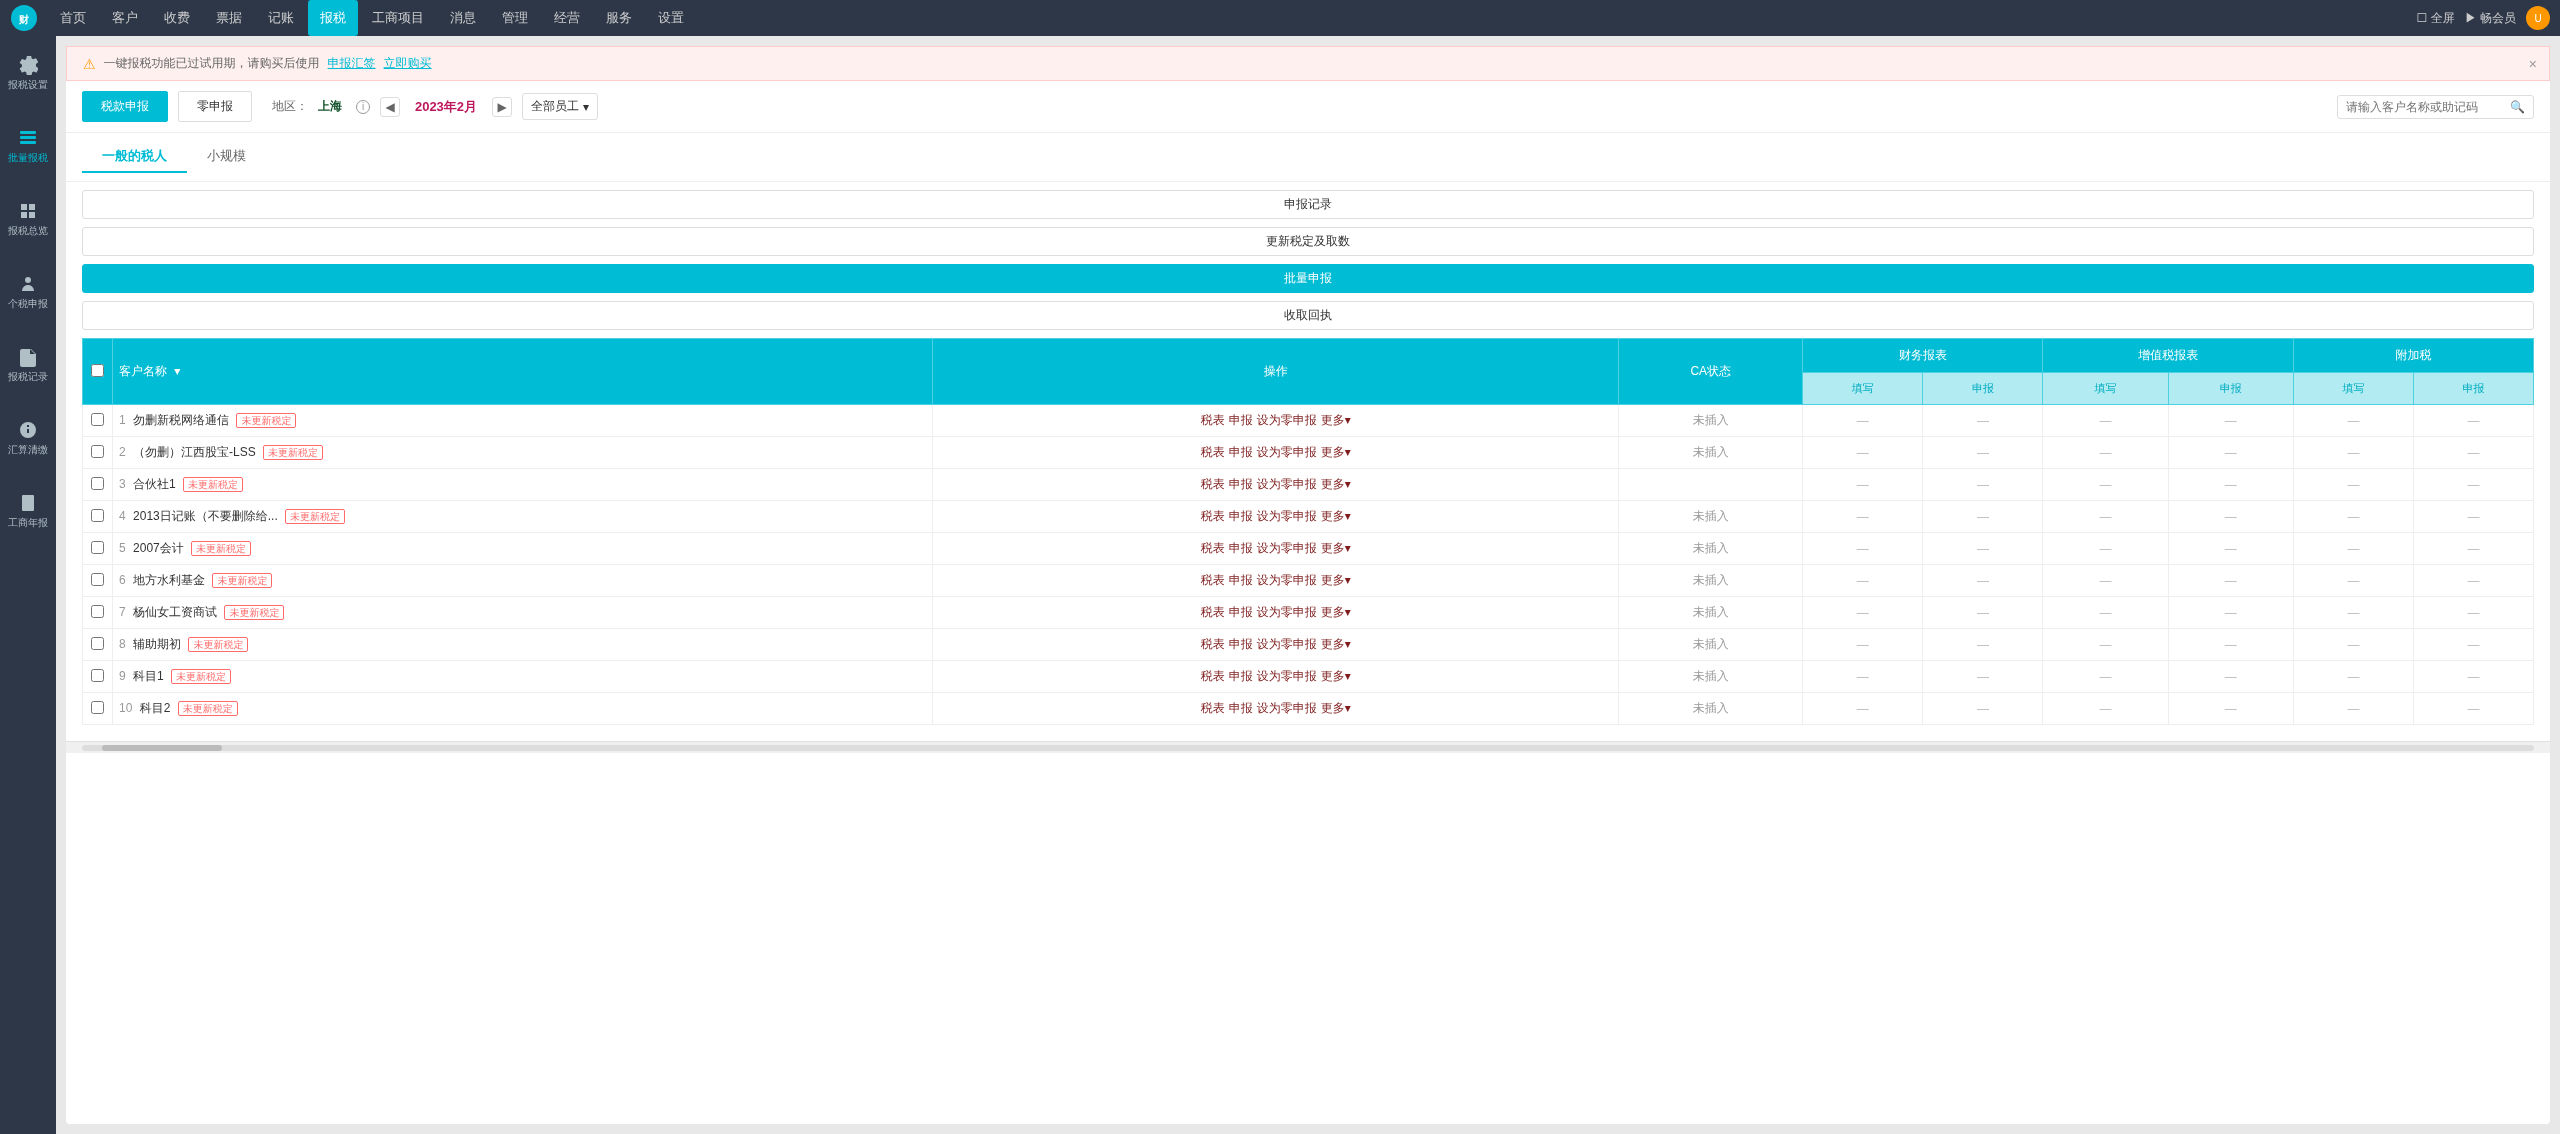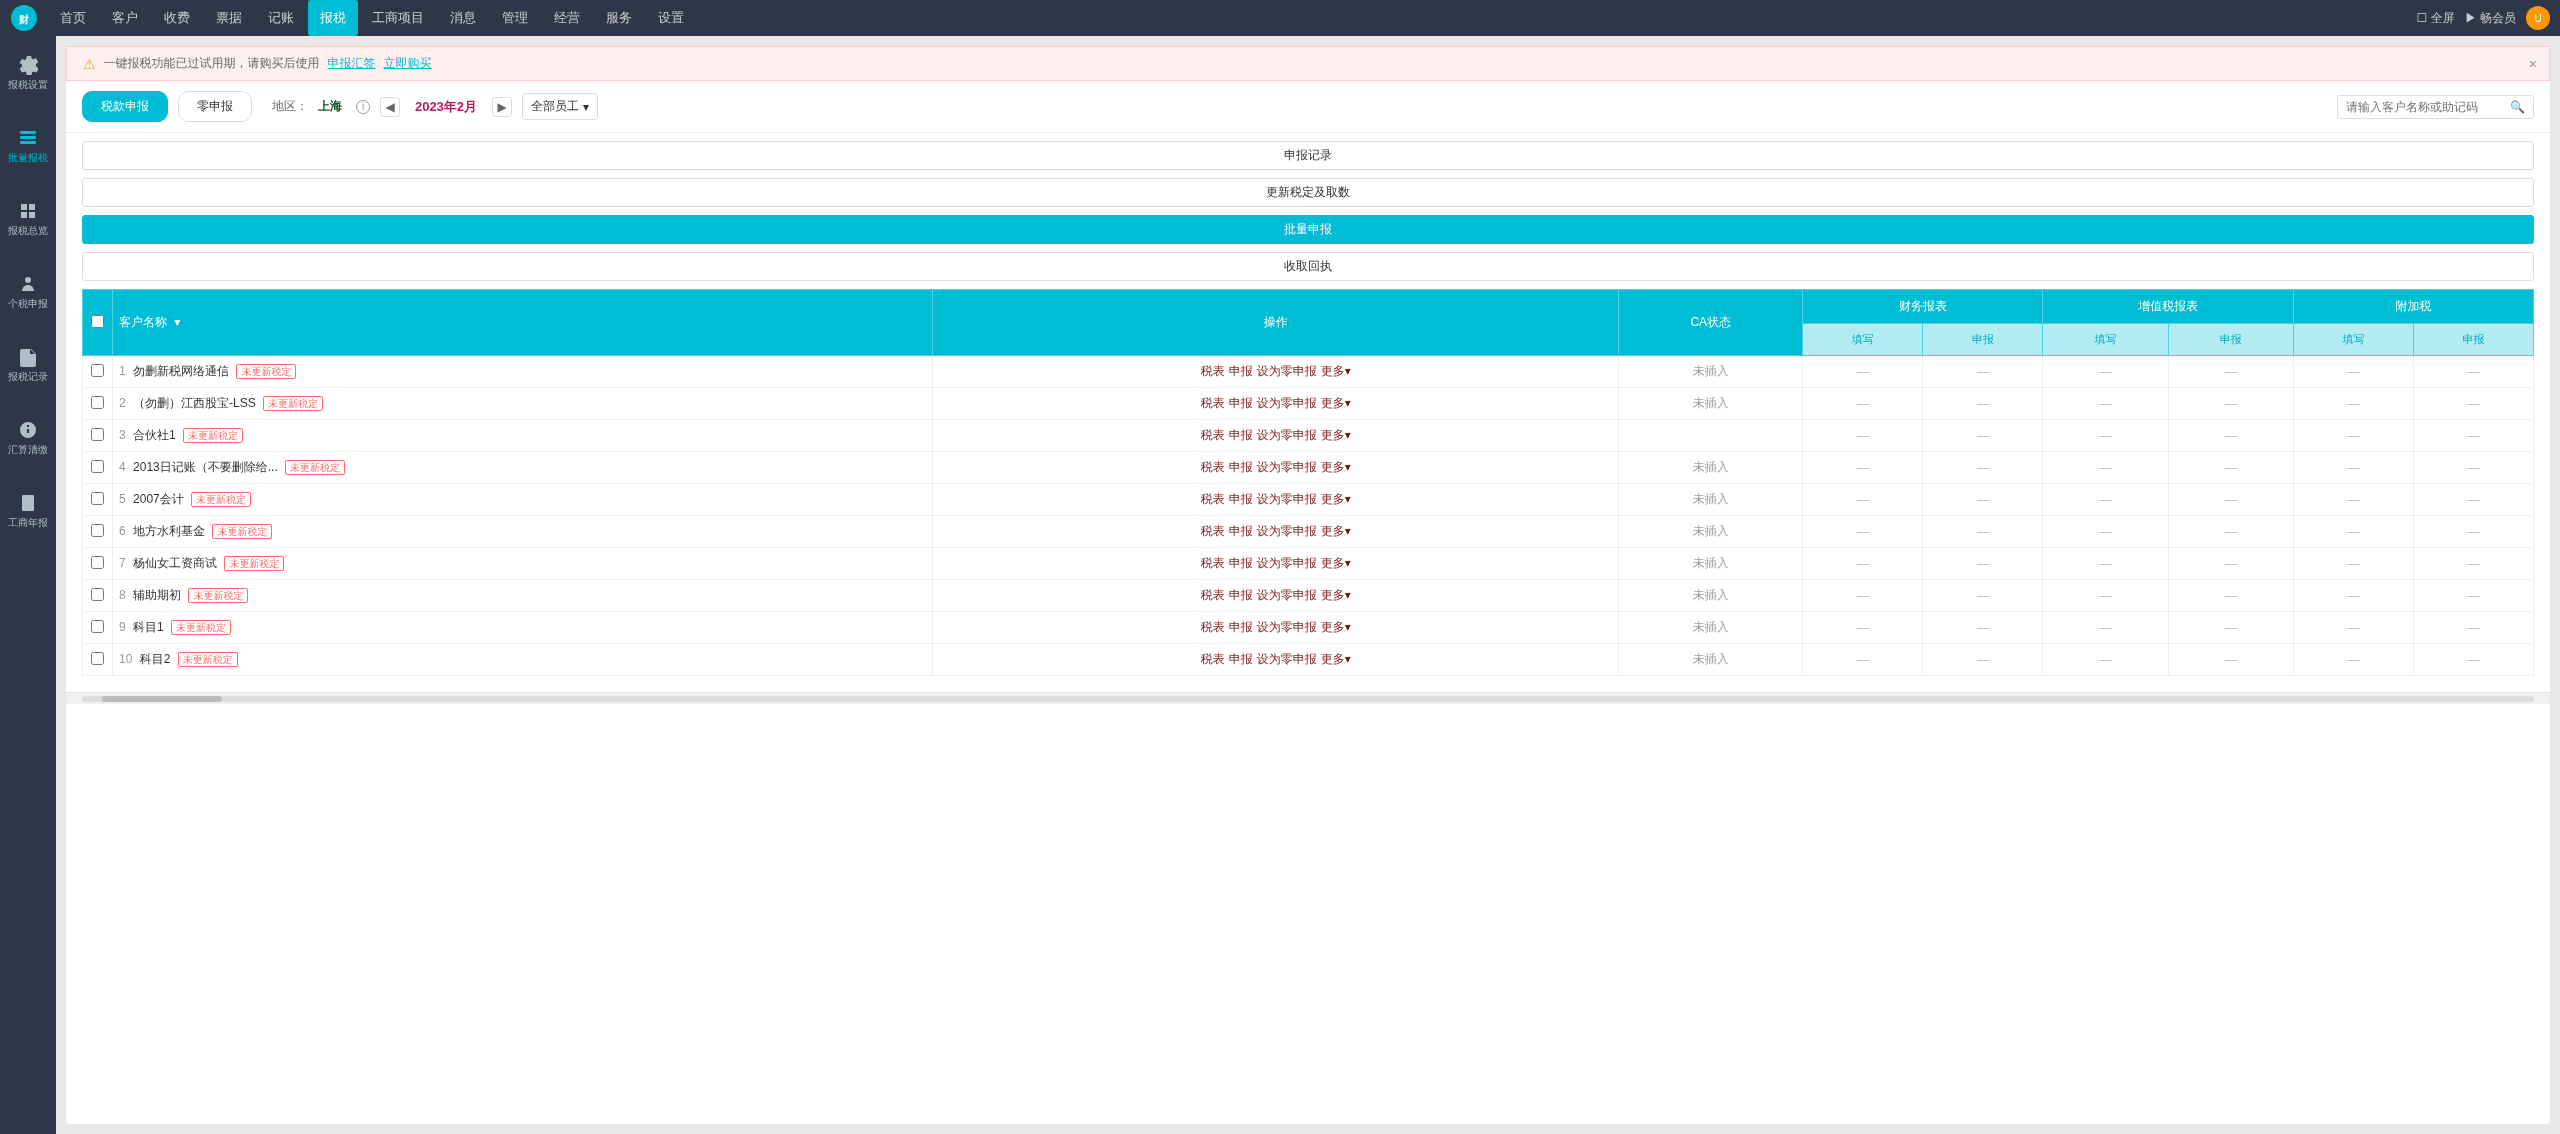--- a/index.html
+++ b/index.html
@@ -32,21 +32,21 @@
     .page-wrap { margin: 10px; background: #fff; border-radius: 4px; min-height: calc(100vh - 56px); }
 
     
     .notice-bar { background: #fff0f0; border: 1px solid #ffcccc; padding: 8px 16px; display: flex; align-items: center; gap: 8px; font-size: 12px; color: #666; position: relative; }
     .notice-bar .notice-icon { color: #ff9800; font-size: 14px; }
     .notice-bar a { color: #00bcd4; text-decoration: underline; cursor: pointer; }
     .notice-close { position: absolute; right: 12px; top: 50%; transform: translateY(-50%); cursor: pointer; color: #999; font-size: 14px; }
 
     
     .toolbar { padding: 10px 16px; display: flex; align-items: center; gap: 10px; border-bottom: 1px solid #eee; }
-    .tab-btn { padding: 6px 18px; border: 1px solid #ddd; background: #fff; border-radius: 10px; cursor: pointer; font-size: 12px; color: #333; }
+    .tab-btn { padding: 6px 18px; border: 1px solid #ddd; background: #fff; border-radius: 2px; cursor: pointer; font-size: 12px; color: #333; }
     .tab-btn.active { background: #00bcd4; color: #fff; border-color: #00bcd4; }
     .region-label { color: #666; margin-left: 10px; }
     .region-val { color: #14532d; font-weight: bold; }
     .date-nav { display: flex; align-items: center; gap: 6px; }
     .date-nav-btn { width: 20px; height: 20px; border: 1px solid #ddd; border-radius: 3px; display: flex; align-items: center; justify-content: center; cursor: pointer; background: #fff; color: #666; font-size: 12px; }
     .date-display { font-size: 13px; font-weight: bold; color: #be185d; min-width: 80px; text-align: center; }
     .staff-select { border: 1px solid #ddd; border-radius: 3px; padding: 4px 8px; font-size: 12px; color: #333; background: #fff; cursor: pointer; display: flex; align-items: center; gap: 4px; }
     .search-box { border: 1px solid #ddd; border-radius: 3px; padding: 4px 8px; font-size: 12px; display: flex; align-items: center; gap: 4px; margin-left: auto; }
     .search-box input { border: none; outline: none; font-size: 12px; color: #999; width: 160px; }
 
@@ -206,20 +206,24 @@
         <div class="staff-select">
           <span>全部员工</span>
           <span>▾</span>
         </div>
         <div class="search-box" style="margin-left:auto;">
           <input type="text" placeholder="请输入客户名称或助记码" style="">
           <span style="color:#999; cursor:pointer;">🔍</span>
         </div>
       </div>
 
+      <div class="sub-tabs">
+        <div class="sub-tab active">一般的税人</div>
+        <div class="sub-tab">小规模</div>
+      </div>
 
       <div class="action-bar">
         <button class="action-btn secondary">申报记录</button>
         <button class="action-btn secondary">更新税定及取数</button>
         <button class="action-btn primary">批量申报</button>
         <button class="action-btn secondary">收取回执</button>
       </div>
 
       <div class="table-wrap">
         <table>

